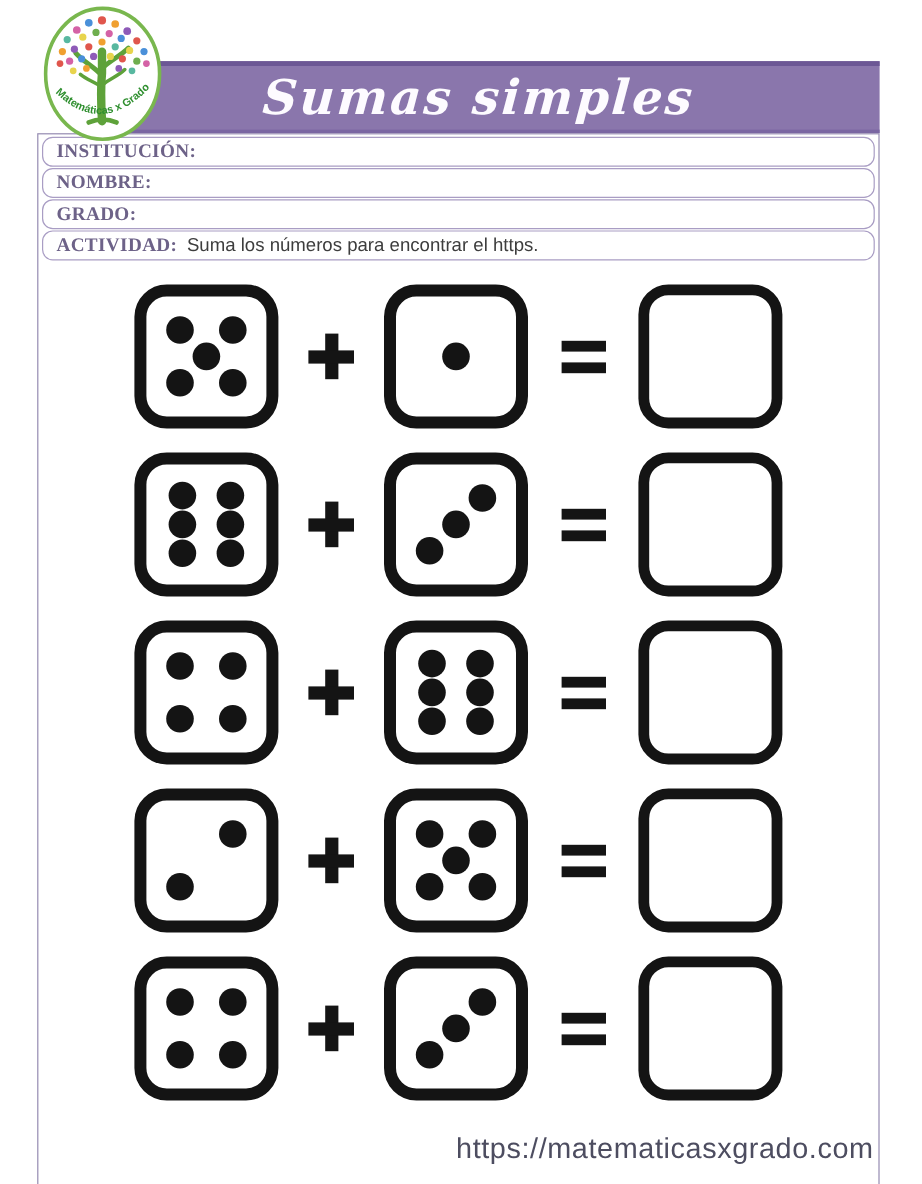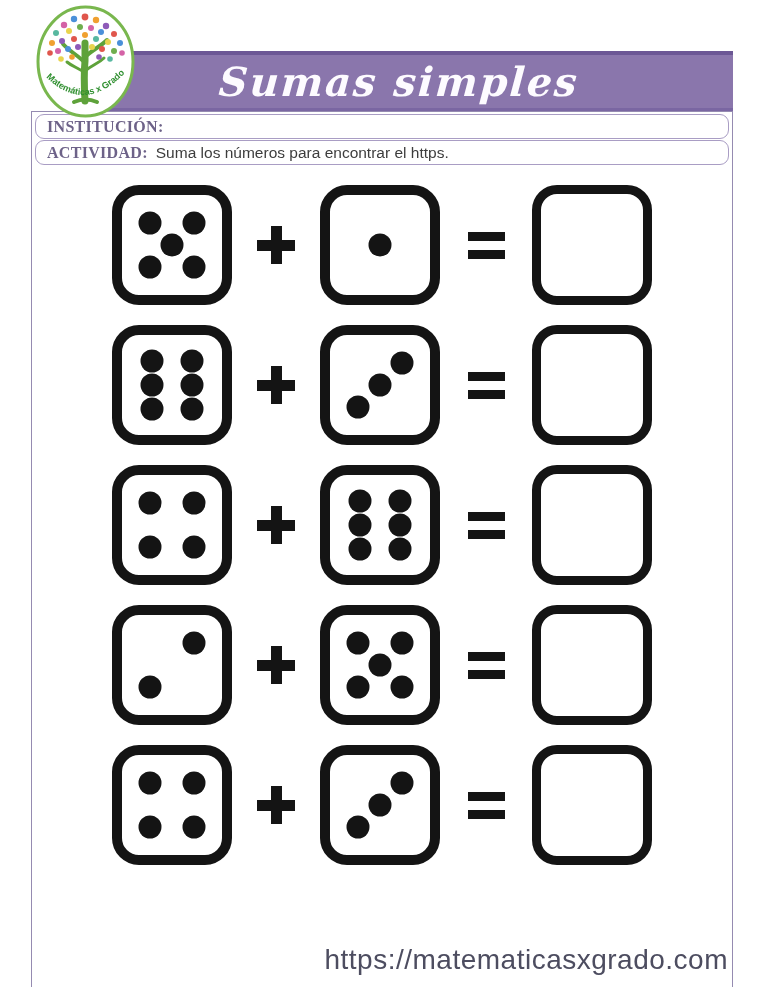--- a/index.html
+++ b/index.html
@@ -78,21 +78,21 @@
   .plus::after {
     content:""; position:absolute; top:50%; left:0;
     width:38px; height:11px; margin-top:-5.5px; background:#141414;
   }
   .equals { width:37px; height:27px; display:flex; flex-direction:column; justify-content:space-between; }
   .equals::before, .equals::after { content:""; display:block; height:9px; background:#141414; }
 
   
   .footer-url {
     position:absolute; top:944px; right:40px;
-    font-size:28px; color:#4d4d60; letter-spacing:0.5px;
+    font-size:24px; color:#4d4d60; letter-spacing:0.5px;
   }
 </style>
 </head>
 <body>
 
 <div class="banner">
   <span class="banner-title">Sumas simples</span>
 </div>
 
 <div class="logo-wrap">
@@ -144,20 +144,28 @@
 </div>
 
 <div class="frame">
 
   <div class="fields">
     <div class="field">
       <span class="field-label">INSTITUCIÓN:</span>
       <span class="field-value"></span>
     </div>
     <div class="field">
+      <span class="field-label">NOMBRE:</span>
+      <span class="field-value"></span>
+    </div>
+    <div class="field">
+      <span class="field-label">GRADO:</span>
+      <span class="field-value"></span>
+    </div>
+    <div class="field">
       <span class="field-label">ACTIVIDAD:</span>
       <span class="field-value">Suma los números para encontrar el https.</span>
     </div>
   </div>
 
   <div class="dice-grid">
       <div class="cell">
         <div class="die">
           <span class="pip" style="left: 28%; top: 28%;"></span>
           <span class="pip" style="left: 72%; top: 28%;"></span>

